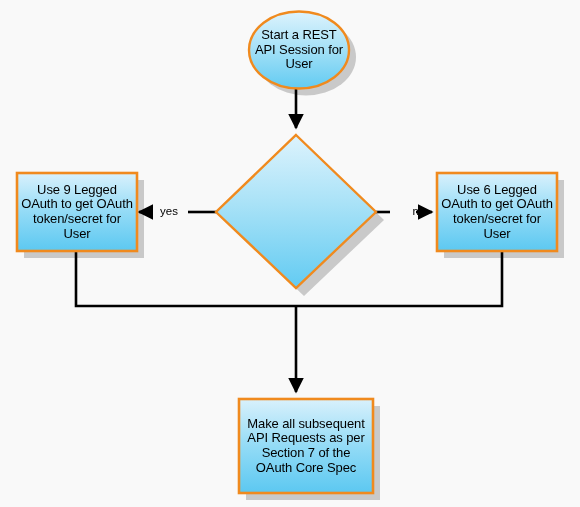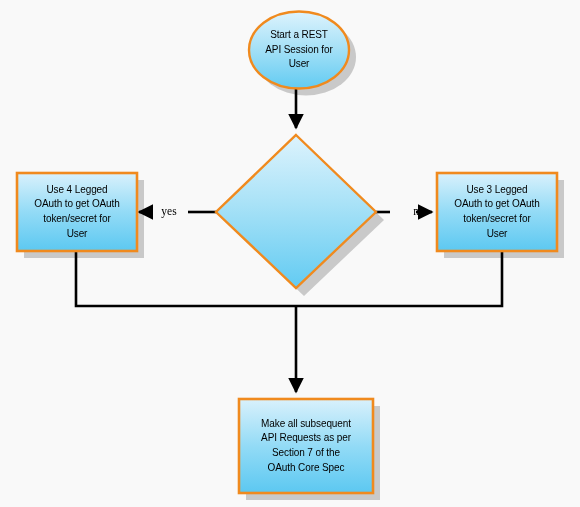--- a/index.html
+++ b/index.html
@@ -29,30 +29,30 @@
     display: block;
   }
   .node-label {
     position: absolute;
     display: flex;
     align-items: center;
     justify-content: center;
     text-align: center;
     color: #000000;
     font-family: "Liberation Sans", sans-serif;
-    font-size: 10px;
+    font-size: 13px;
     line-height: 14.6px;
     white-space: pre-line;
     pointer-events: none;
     letter-spacing: -0.1px;
   }
   .edge-label {
     position: absolute;
     color: #000000;
-    font-family: Liberation Serif, serif;
+    font-family: Liberation Sans, sans-serif;
     font-size: 11.5px;
     line-height: 13px;
     text-align: center;
     white-space: nowrap;
   }
   .hit {
     position: absolute;
     cursor: default;
   }
 </style>
@@ -110,26 +110,26 @@
       <rect x="437" y="173" width="120" height="78" fill="url(#shapeGradBox)" stroke="#f08a1e" stroke-width="2.6"></rect>
       <rect x="239" y="399" width="134" height="94" fill="url(#shapeGradBox)" stroke="#f08a1e" stroke-width="2.6"></rect>
     </g>
   </svg>
 
   <div class="node-label" style="left:249px; top:18px; width:100px; height:64px;">Start a REST
 API Session for
 User</div>
 
 
-  <div class="node-label" style="left:19px; top:175px; width:116px; height:74px;">Use 4 Legged
+  <div class="node-label" style="left:19px; top:175px; width:116px; height:74px;">Use 9 Legged
 OAuth to get OAuth
 token/secret for
 User</div>
 
-  <div class="node-label" style="left:439px; top:175px; width:116px; height:74px;">Use 3 Legged
+  <div class="node-label" style="left:439px; top:175px; width:116px; height:74px;">Use 6 Legged
 OAuth to get OAuth
 token/secret for
 User</div>
 
   <div class="node-label" style="left:241px; top:401px; width:130px; height:90px;">Make all subsequent
 API Requests as per
 Section 7 of the
 OAuth Core Spec</div>
 
   <div class="edge-label" style="left:152px; top:205px; width:34px;">yes</div>

